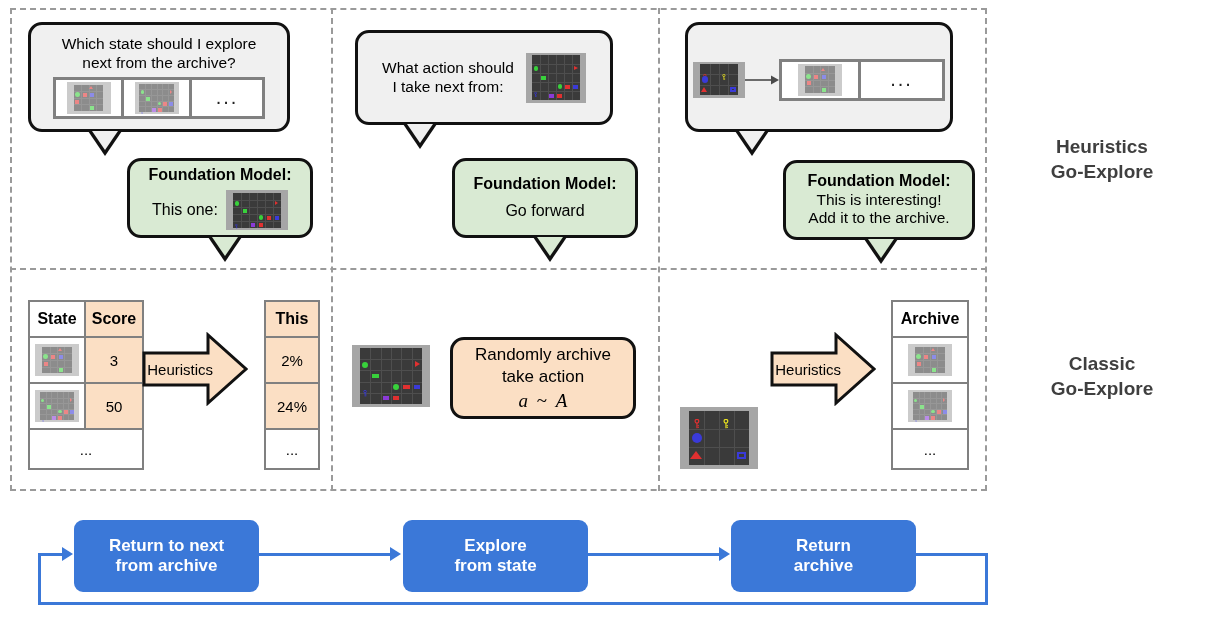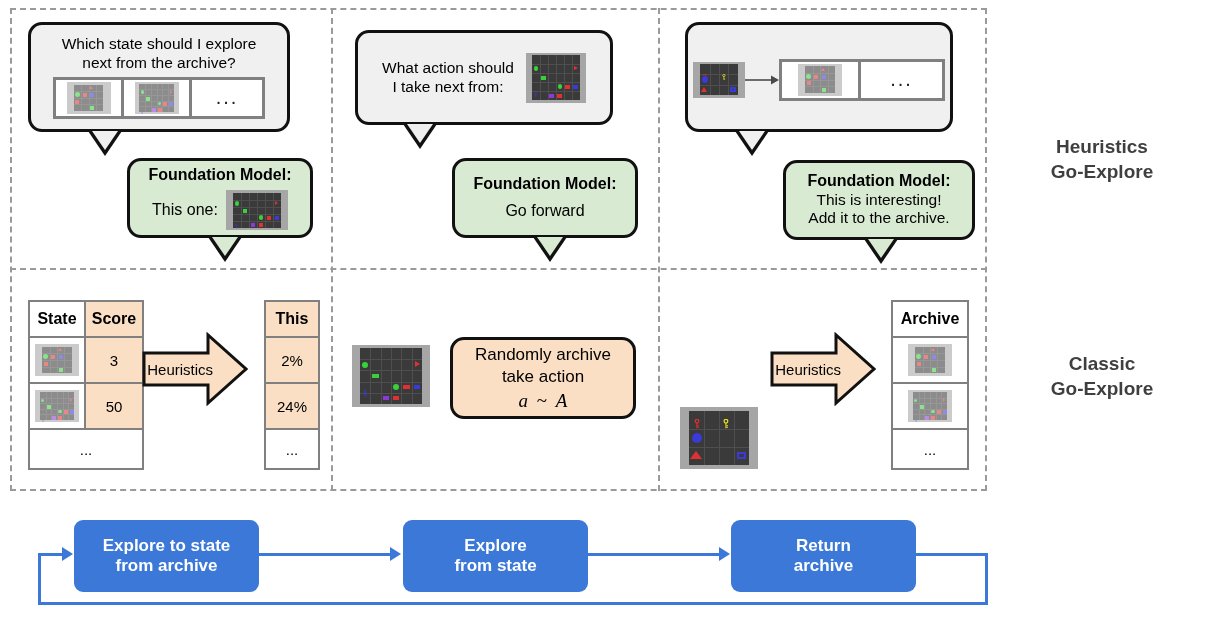--- a/index.html
+++ b/index.html
@@ -603,21 +603,21 @@
   <div>Heuristics</div>
   <div>Go-Explore</div>
 </div>
 <div class="rowlabel" style="left:1002px;top:352px;">
   <div>Classic</div>
   <div>Go-Explore</div>
 </div>
 
 <div class="fbox" style="left:74px;top:520px;width:185px;height:72px;">
   <span>
-    <span style="display:block">Explore to state</span>
+    <span style="display:block">Return to next</span>
     <span style="display:block">from archive</span>
   </span>
 </div>
 <div class="fbox" style="left:403px;top:520px;width:185px;height:72px;">
   <span>
     <span style="display:block">Explore</span>
     <span style="display:block">from state</span>
   </span>
 </div>
 <div class="fbox" style="left:731px;top:520px;width:185px;height:72px;">

